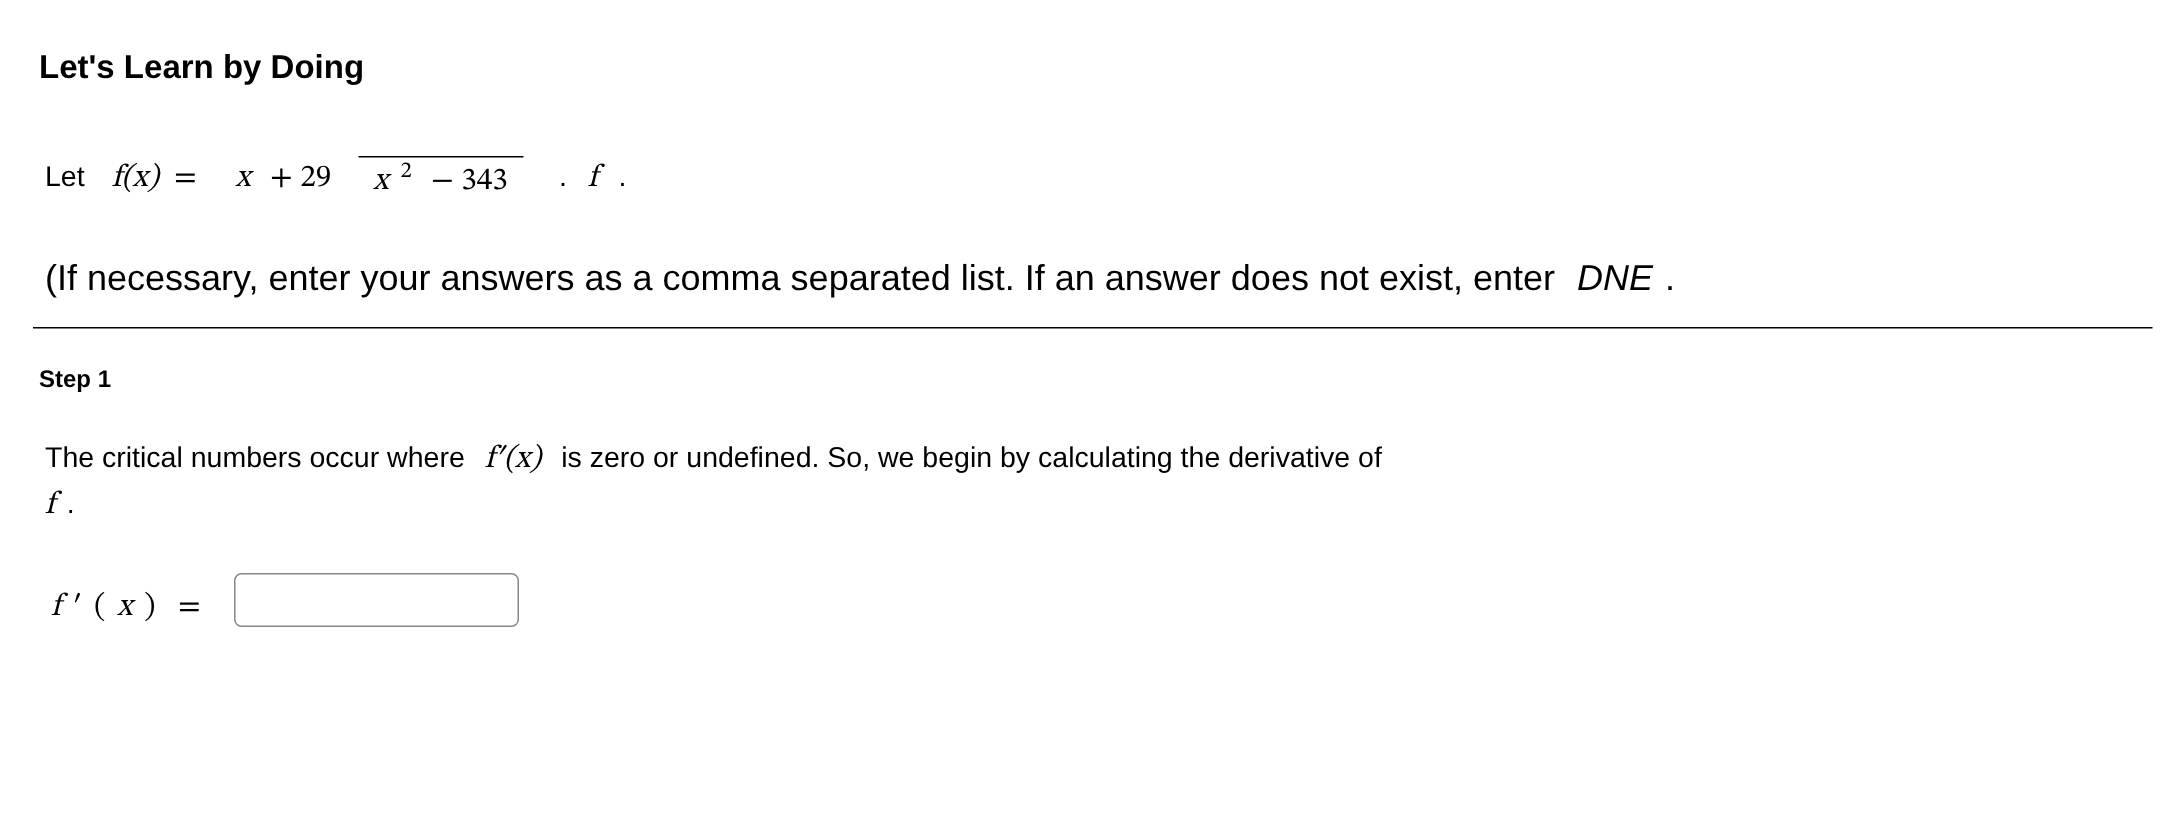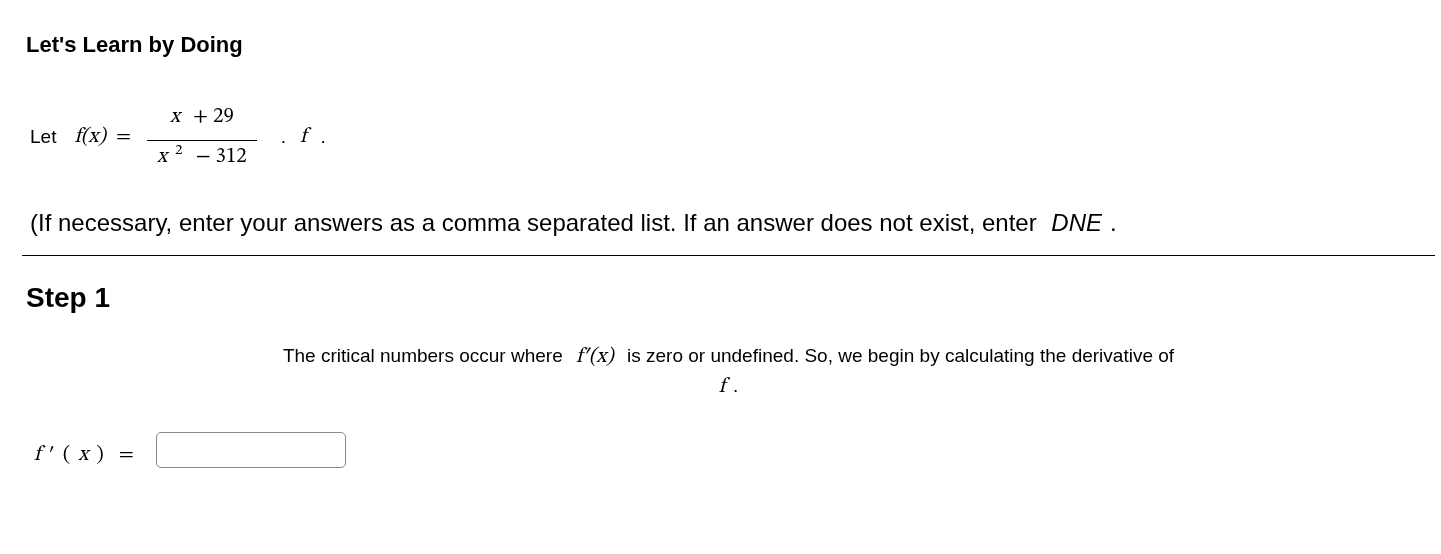--- a/index.html
+++ b/index.html
@@ -30,22 +30,22 @@
     .math {
       font-family: 'Cambria Math', 'STIX Two Math', 'Latin Modern Math', serif;
       font-size: 21px;
     }
     .math-inline {
       display: inline-flex;
       align-items: center;
     }
     .frac {
       display: inline-flex;
-      flex-direction: column;
-      align-items: center;
+      flex-direction: row;
+      align-items: flex-end;
       vertical-align: middle;
       margin: 0 6px;
       line-height: 1.25;
     }
     .frac .num {
       padding: 0 6px 2px 6px;
     }
     .frac .den {
       border-top: 1.3px solid #000;
       padding: 3px 6px 0 6px;
@@ -62,28 +62,27 @@
     .italic {
       font-style: italic;
     }
     hr.divider {
       border: none;
       border-top: 1px solid #000;
       margin: 0 0 26px 0;
     }
     .step-heading {
       font-weight: 700;
-      font-size: 28px;
+      font-size: 16px;
       margin-bottom: 28px;
     }
     .step-text {
       font-size: 19px;
       margin-bottom: 26px;
       line-height: 1.45;
-      text-align: center;
     }
     .answer-row {
       display: flex;
       align-items: flex-end;
       gap: 8px;
     }
     .answer-input {
       width: 190px;
       height: 36px;
       font-size: 18px;
@@ -113,21 +112,21 @@
 <div class="problem-line">
   <span>Let </span>
   <span class="math math-inline">
     <span style="font-style:italic;">f(x)</span>
     <span class="eq"> = </span>
     <span class="frac">
       <span class="num">
         <span style="font-style:italic;">x</span><span> + 29</span>
       </span>
       <span class="den">
-        <span style="font-style:italic;">x</span><span class="sup">2</span><span> − 312</span>
+        <span style="font-style:italic;">x</span><span class="sup">2</span><span> − 343</span>
       </span>
     </span>
   </span>
   <span>.</span>
   <span class="math" style="font-style:italic;">f</span>
     <span>.</span>
 </div>
 
 <p class="instruction">
   <span>(If necessary, enter your answers as a comma separated list. If an answer does not exist, enter </span><span class="italic">DNE</span><span>.</span>

